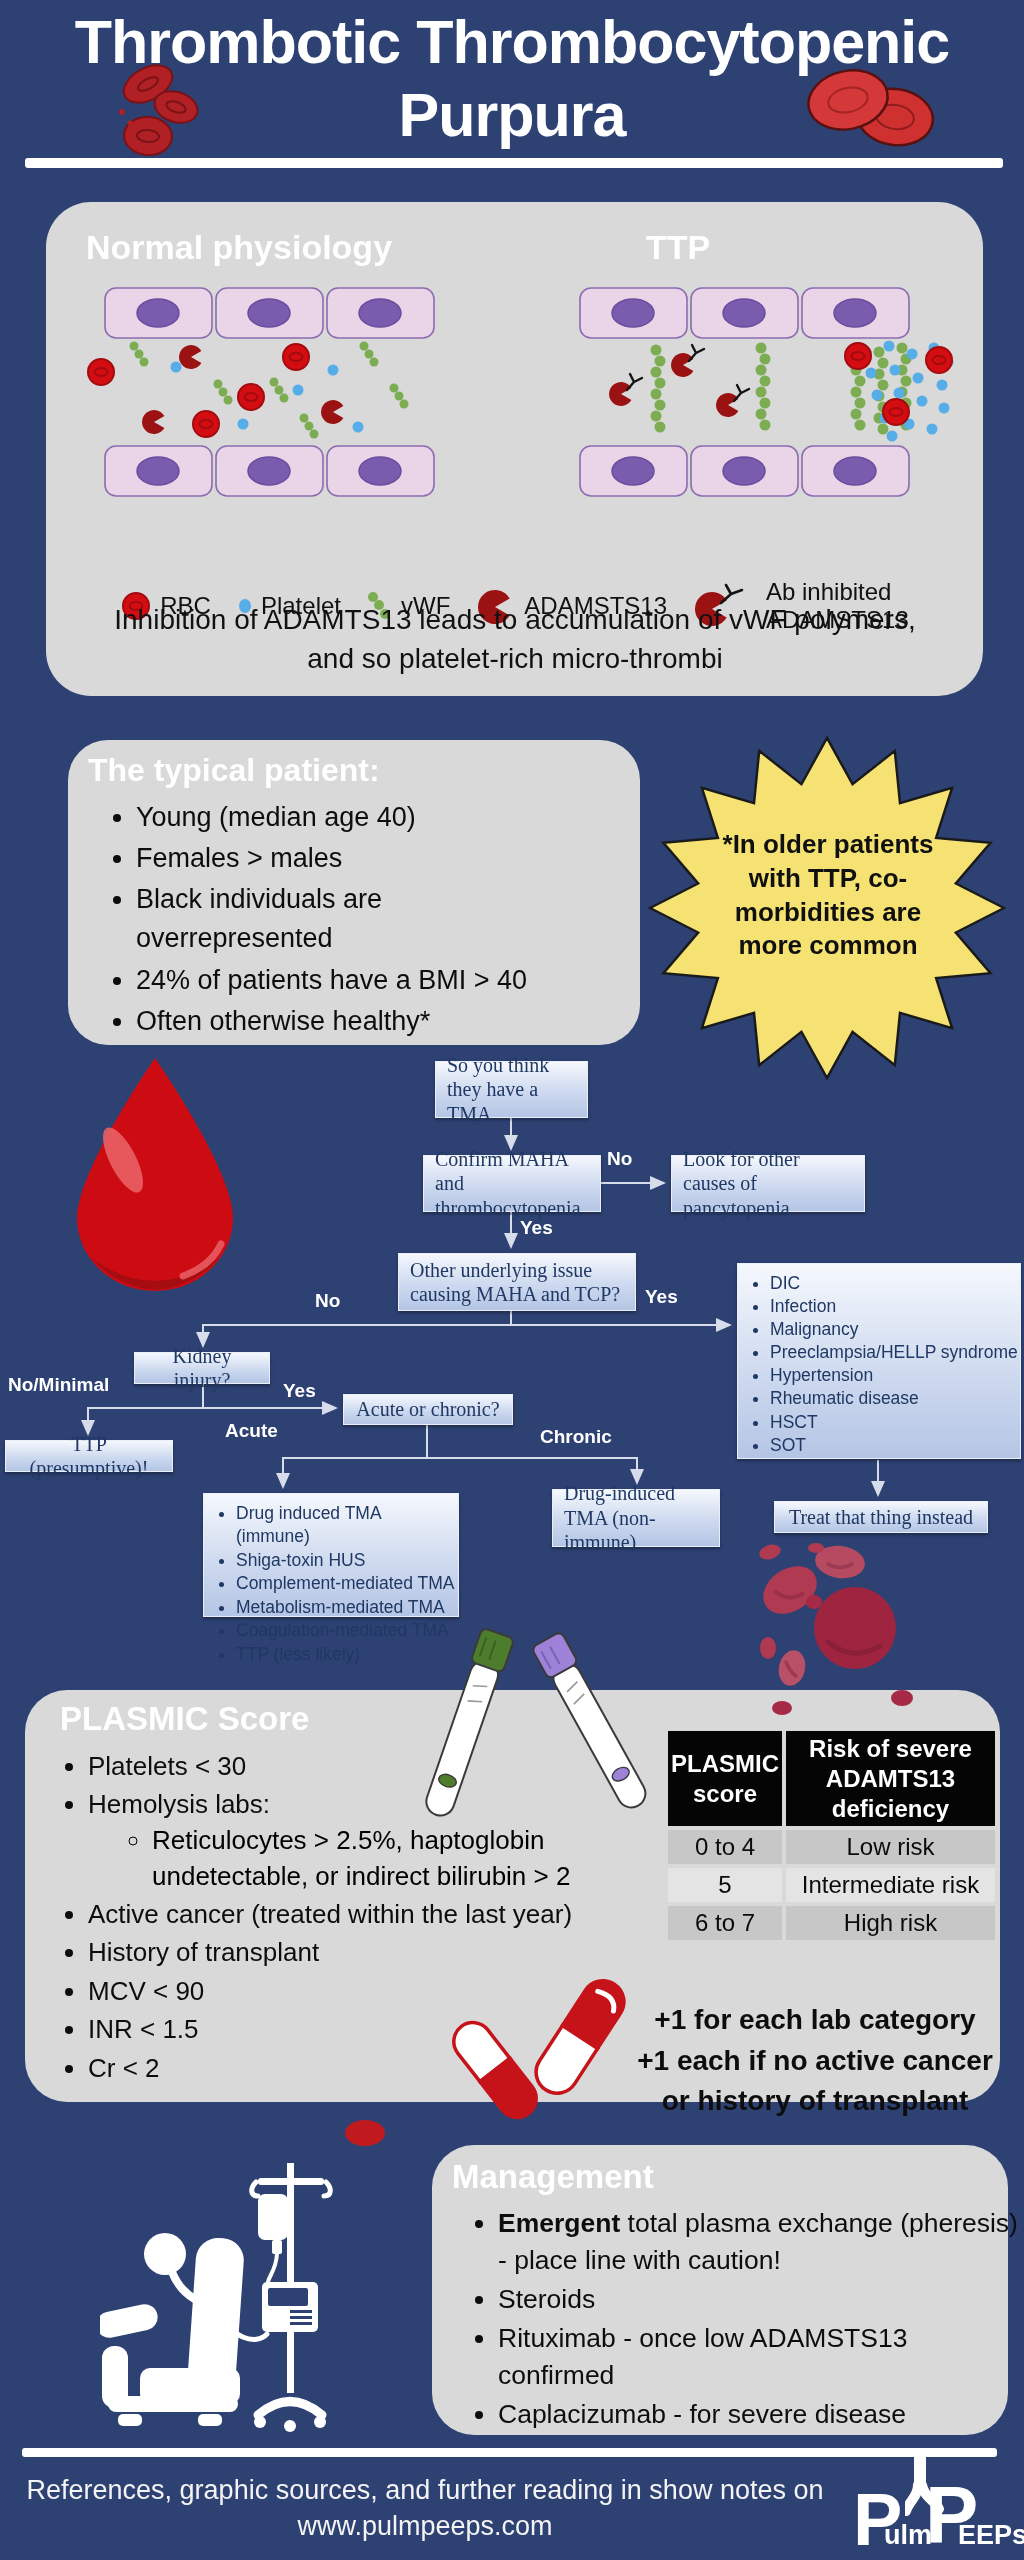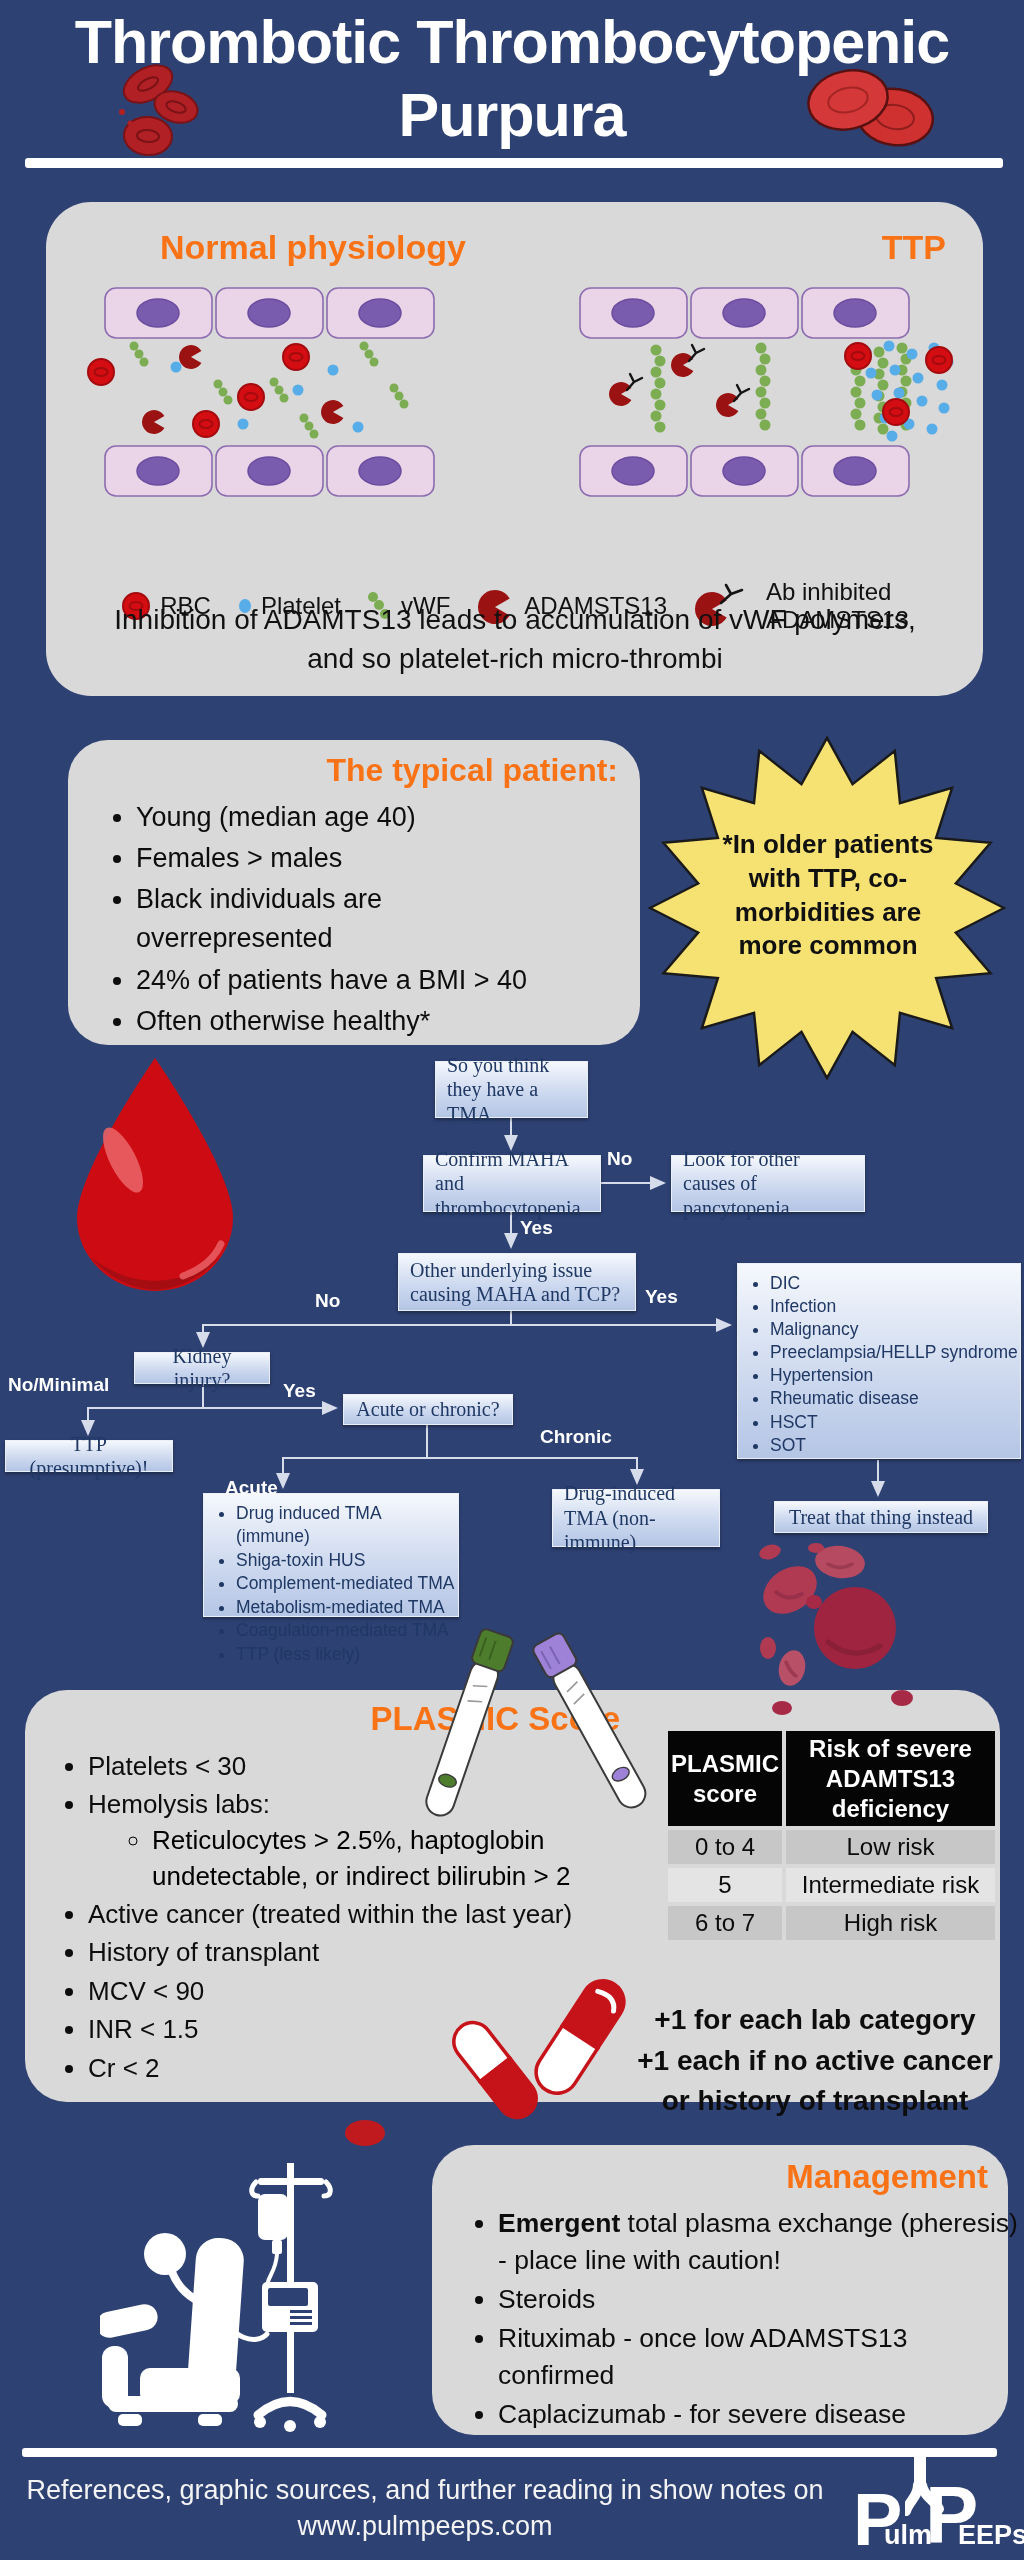--- a/index.html
+++ b/index.html
@@ -3,21 +3,21 @@
 <meta charset="utf-8">
 <style>
   html,body{margin:0;padding:0;background:#1d2c52;}
   .canvas{position:relative;width:1024px;height:2560px;background:#2e4173;overflow:hidden;
           font-family:"Liberation Sans",sans-serif;}
   .abs{position:absolute;}
   .panel{position:absolute;background:#d9d9d9;border-radius:45px;}
   .title{position:absolute;left:0;top:6px;width:1024px;text-align:center;color:#ffffff;
          font-size:61px;font-weight:800;line-height:1.2;letter-spacing:-1px;}
   .rule{position:absolute;background:#ffffff;border-radius:3px;}
-  .sec-h{position:absolute;color:#f97316;font-weight:700;font-size:34px;text-align:right;}
+  .sec-h{position:absolute;color:#ffffff;font-weight:700;font-size:34px;text-align:left;}
   .body-ul{margin:0;padding-left:36px;color:#0d0d0d;font-size:27px;line-height:1.45;}
   .body-ul li{margin:0 0 2px 0;}
   .sub-ul{margin:0;padding-left:42px;list-style:circle;font-size:26px;line-height:1.38;}
   .legend{position:absolute;display:flex;align-items:center;justify-content:center;gap:26px;
           color:#111;font-size:24px;}
   .legend .item{display:flex;align-items:center;gap:8px;}
   .caption{position:absolute;color:#111;font-size:28px;line-height:1.4;text-align:center;}
   .star-text{position:absolute;color:#101010;font-weight:700;font-size:26px;line-height:1.3;text-align:center;}
   .flowbox{position:absolute;background:linear-gradient(180deg,#f5f8fd 0%,#cdd9ef 55%,#b4c5e5 100%);
            color:#1f3864;border:1px solid #e9eef7;box-shadow:0 2px 3px rgba(0,0,0,.35);
@@ -306,21 +306,21 @@
       <li>TTP (less likely)</li>
     </ul>
   </div>
 
   <div class="flowlabel" style="left:607px;top:1148px;">No</div>
   <div class="flowlabel" style="left:520px;top:1217px;">Yes</div>
   <div class="flowlabel" style="left:315px;top:1290px;">No</div>
   <div class="flowlabel" style="left:645px;top:1286px;">Yes</div>
   <div class="flowlabel" style="left:8px;top:1374px;">No/Minimal</div>
   <div class="flowlabel" style="left:283px;top:1380px;">Yes</div>
-  <div class="flowlabel" style="left:225px;top:1477px;text-align:center;">Acute</div>
+  <div class="flowlabel" style="left:225px;top:1420px;text-align:center;">Acute</div>
   <div class="flowlabel" style="left:540px;top:1426px;text-align:center;">Chronic</div>
 
   <div class="panel" style="left:25px;top:1690px;width:975px;height:412px;border-radius:42px;"></div>
   <div class="sec-h" style="left:60px;top:1700px;width:560px;font-size:33px;">PLASMIC Score</div>
   <ul class="body-ul abs" style="left:52px;top:1748px;width:600px;font-size:26px;line-height:1.4;">
     <li>Platelets &lt; 30</li>
     <li>Hemolysis labs:</li>
   </ul>
   <ul class="sub-ul abs" style="left:110px;top:1823px;width:540px;list-style:circle;">
     <li>Reticulocytes &gt; 2.5%, haptoglobin undetectable, or indirect bilirubin &gt; 2</li>

